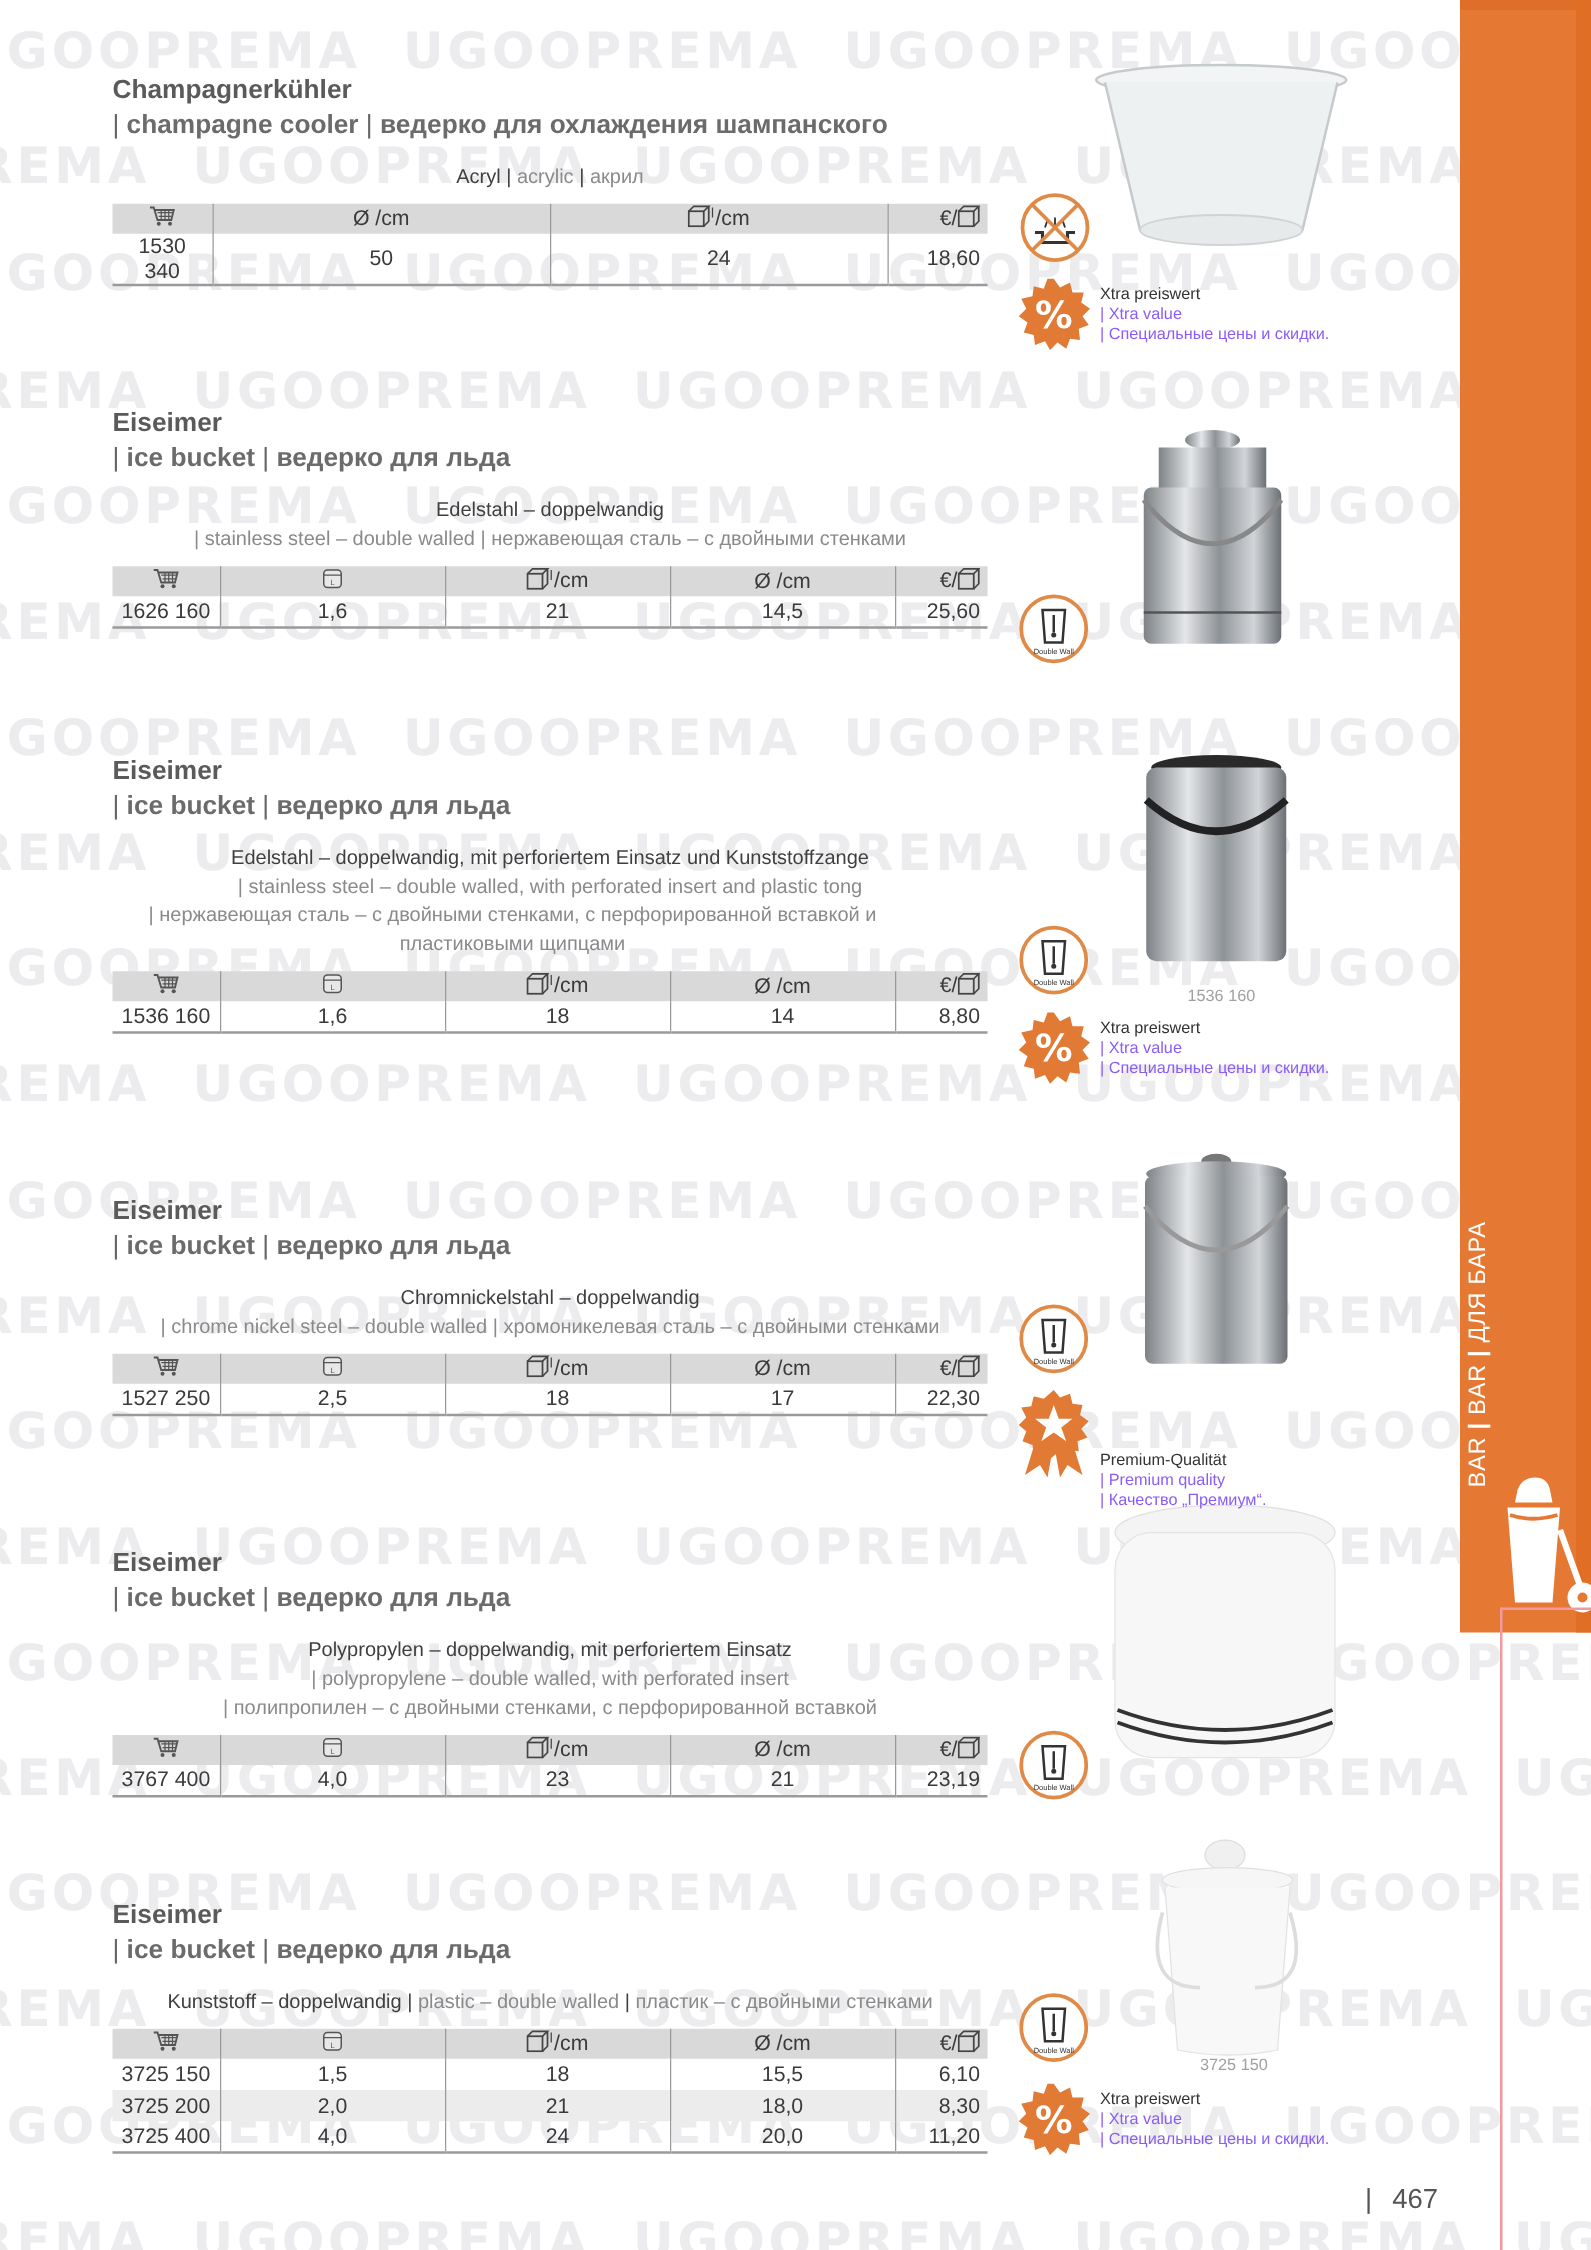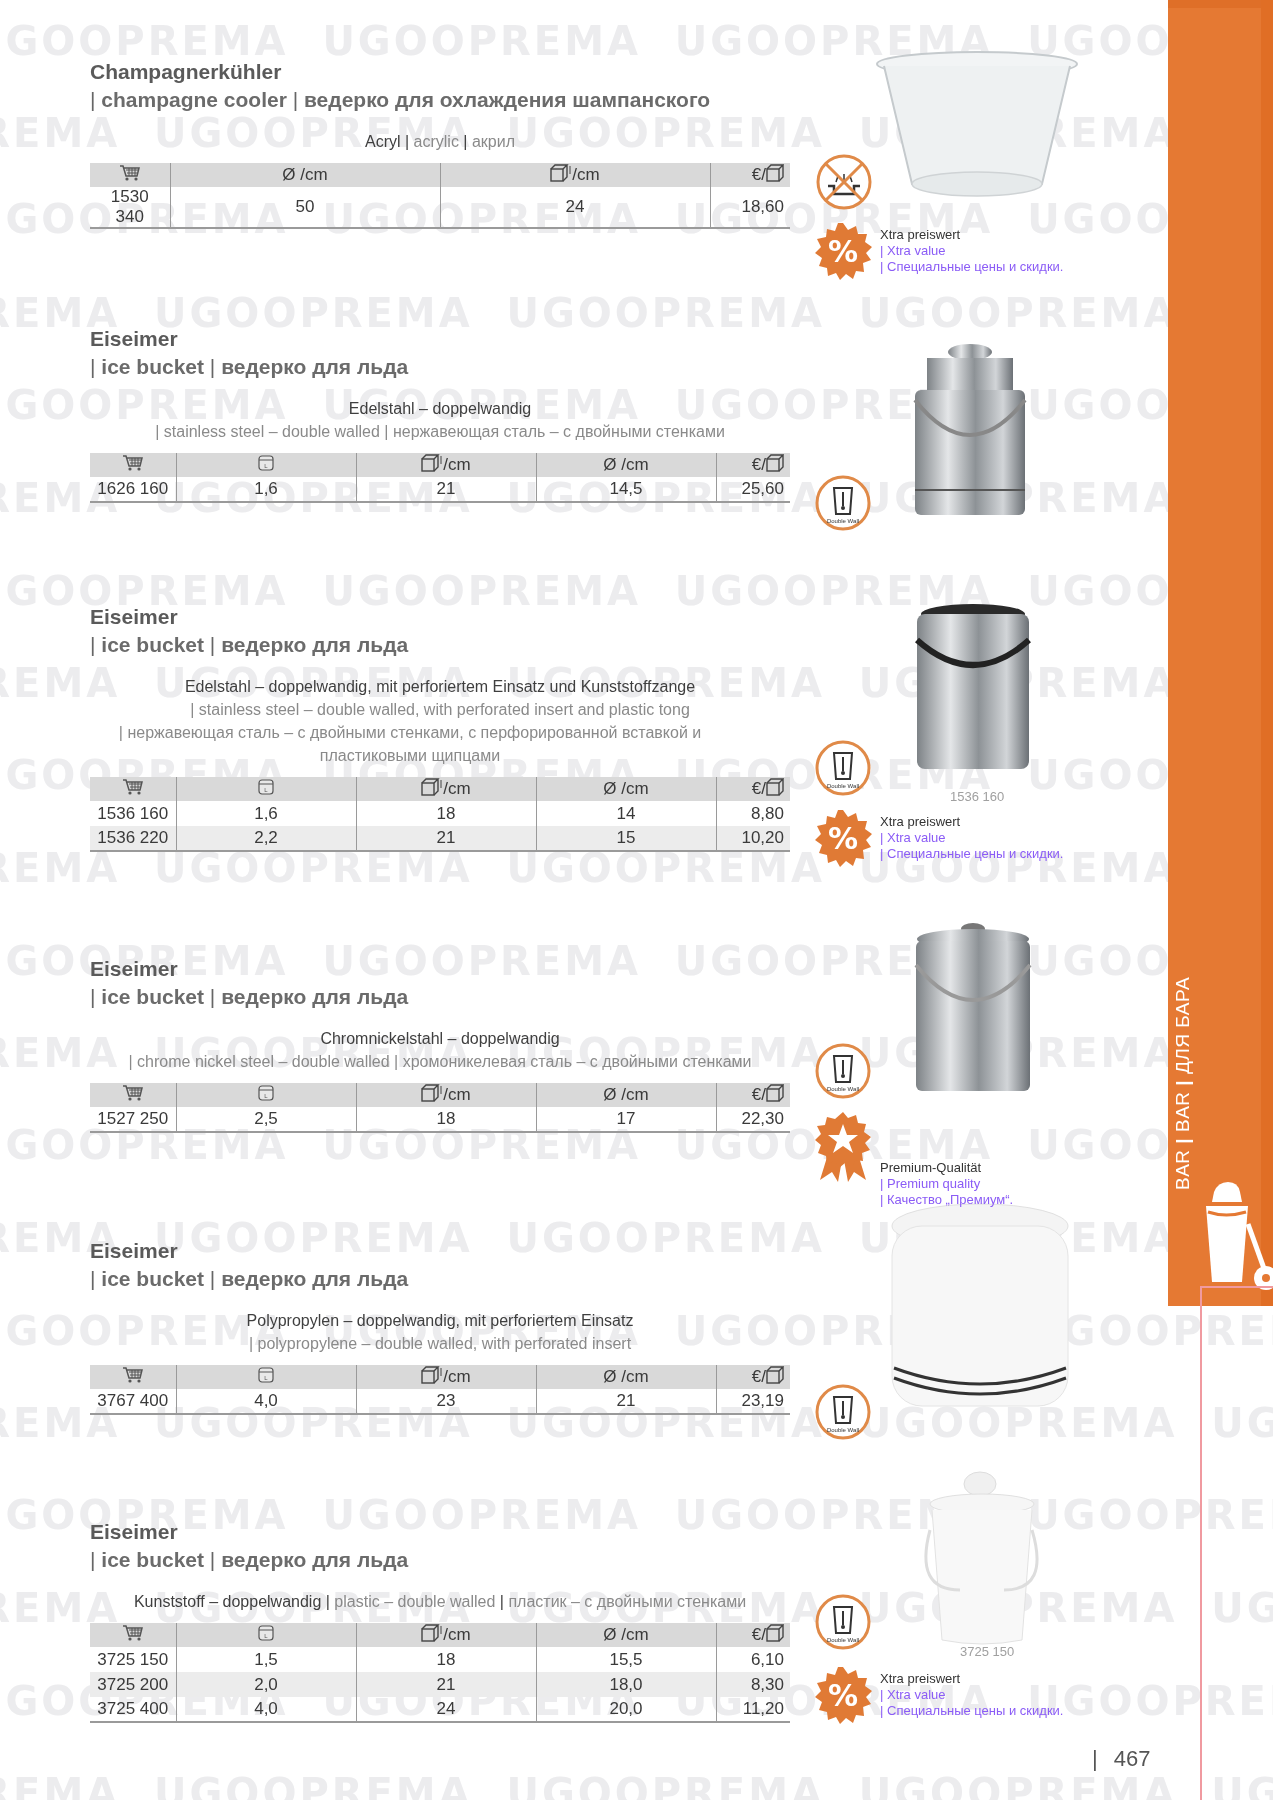--- a/index.html
+++ b/index.html
@@ -255,27 +255,20 @@
     </tr>
       </thead>
     <tbody>
       <tr>
         <td>1536 160</td>
         <td>1,6</td>
         <td>18</td>
         <td>14</td>
         <td>8,80</td>
       </tr>
-      <tr class="alt">
-        <td>1536 220</td>
-        <td>2,2</td>
-        <td>21</td>
-        <td>15</td>
-        <td>10,20</td>
-      </tr>
     </tbody>
   </table>
 </div>
 <svg class="product-img" style="left:905px;top:600px" width="136" height="175" viewBox="0 0 136 175">
   <ellipse cx="68" cy="14" rx="52" ry="10" fill="#2a2a2a"></ellipse>
   <rect x="12" y="14" width="112" height="155" rx="8" fill="url(#steel)"></rect>
   <path d="M12 40 Q68 90 124 40" stroke="#222" stroke-width="6" fill="none"></path>
 </svg>
 <div class="caption" style="left:950px;top:789px">1536 160</div>
 <svg class="badge" style="left:814px;top:739px" width="58" height="58" viewBox="0 0 58 58">
@@ -362,20 +355,21 @@
   <div class="sub">| <span>Premium quality</span></div>
   <div class="sub">| <span>Качество „Премиум“.</span></div>
 </div>
 
 <div class="product" style="top:1237px">
   <div class="p-title">Eiseimer</div>
   <div class="p-subtitle"><span class="bar">| </span><span>ice bucket</span><span class="bar"> | </span><span>ведерко для льда</span></div>
   <div class="p-desc">
     <div>Polypropylen – doppelwandig, mit perforiertem Einsatz</div>
     <div class="light">| <span>polypropylene – double walled, with perforated insert</span></div>
+    <div class="light">| <span>полипропилен – с двойными стенками, с перфорированной вставкой</span></div>
   </div>
   <table class="spec">
     <thead>
         <tr>
       <th style="width:86px"><span class="hicon"><svg width="22" height="18" viewBox="0 0 22 18">
                 <path d="M1 2 H4 L7 12 H18 L20 4 H5" stroke="#555" stroke-width="1.5" fill="none"></path>
                 <path d="M7 6 H19 M8 9 H18 M10 4 V12 M13 4 V12 M16 4 V12" stroke="#555" stroke-width="1"></path>
                 <circle cx="8" cy="15" r="1.6" fill="#555"></circle>
                 <circle cx="17" cy="15" r="1.6" fill="#555"></circle>
               </svg></span></th>

